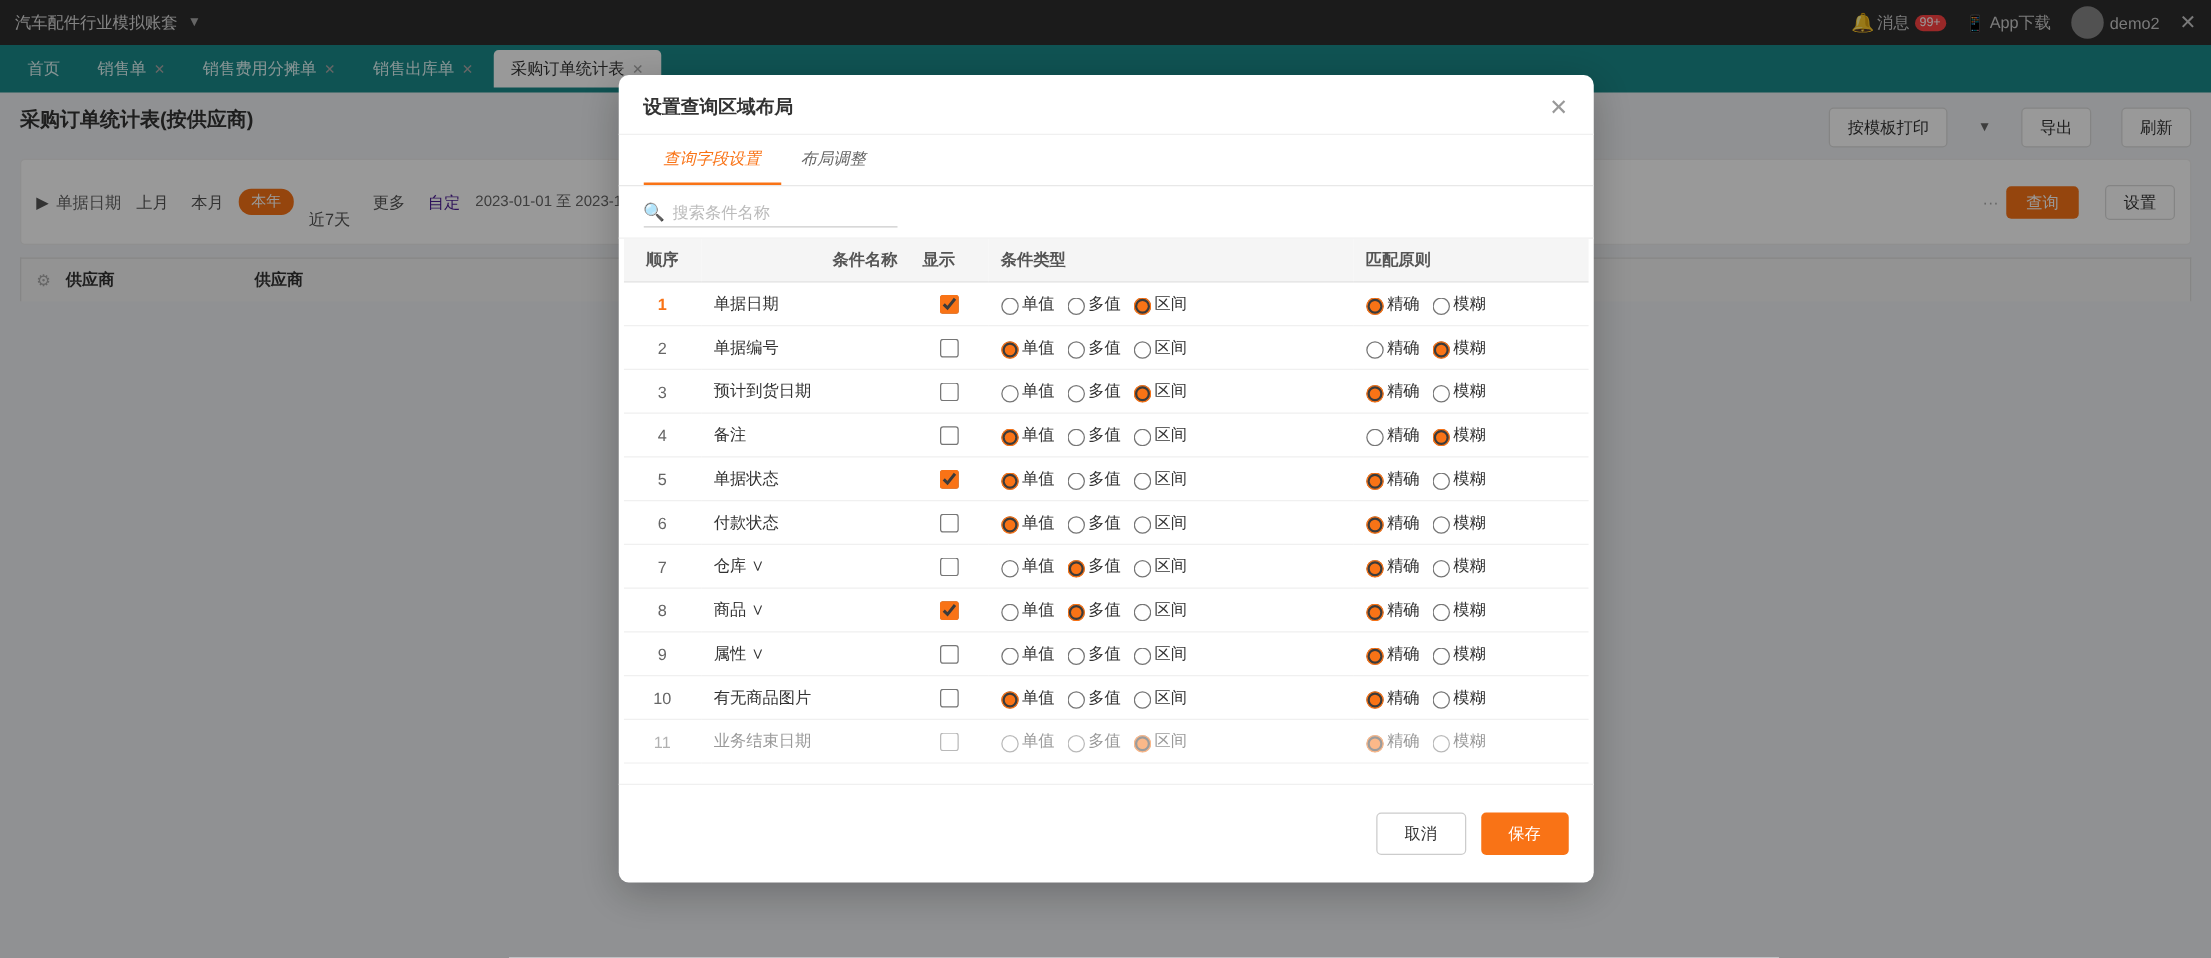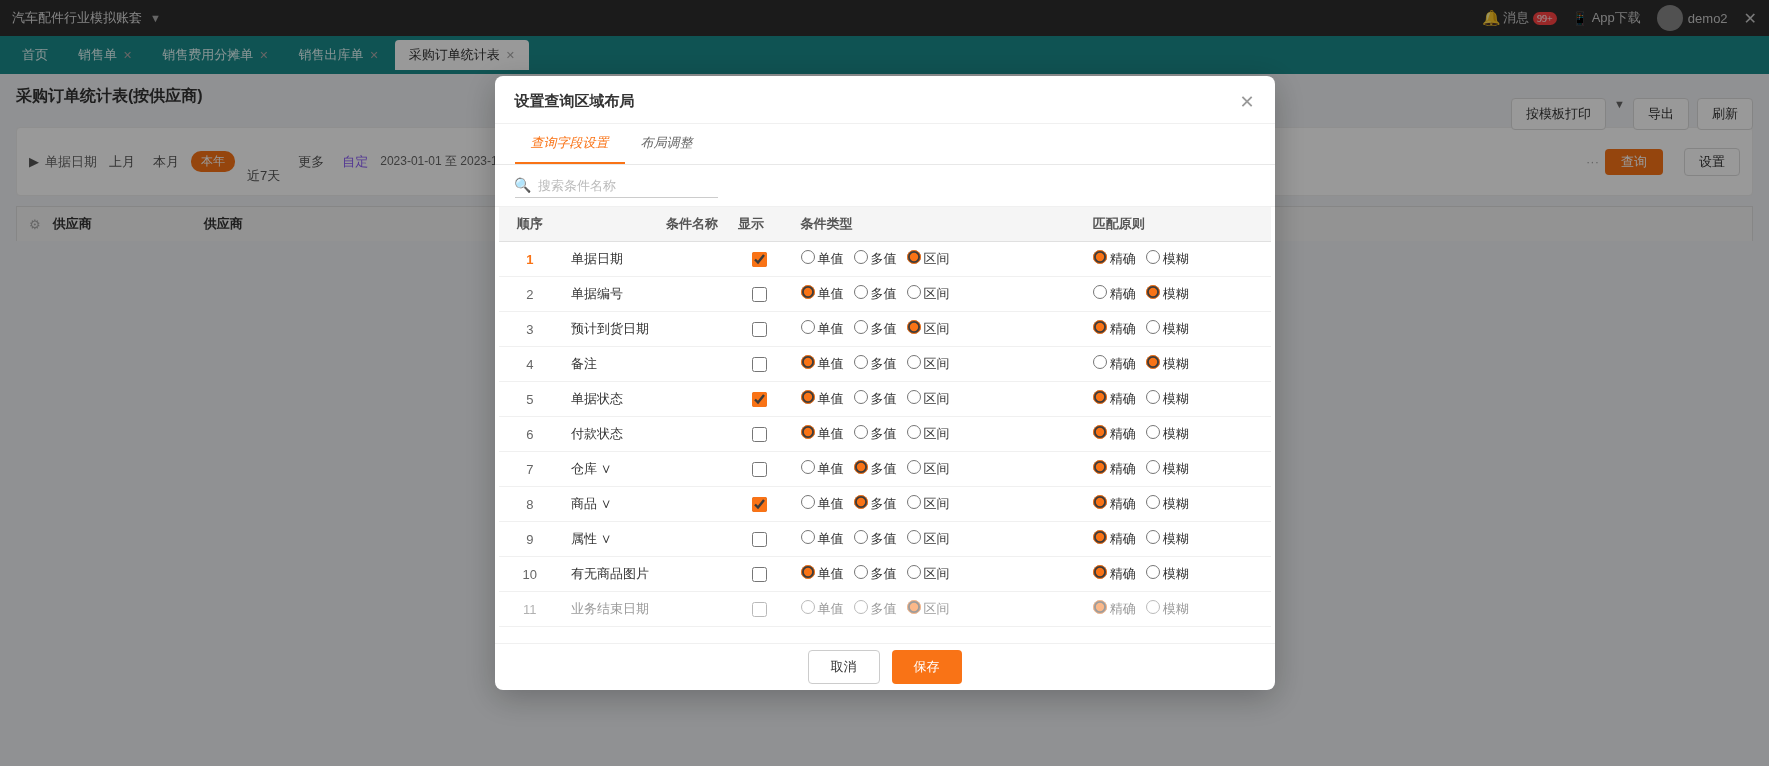--- a/index.html
+++ b/index.html
@@ -17,21 +17,20 @@
     }
     .top-bar-left { font-size: 13px; color: #ddd; display: flex; align-items: center; gap: 8px; }
     .top-bar-right { display: flex; align-items: center; gap: 16px; font-size: 13px; color: #ccc; }
     .badge-99 {
       background: #ff4444;
       color: #fff;
       border-radius: 8px;
       font-size: 10px;
       padding: 1px 4px;
       margin-left: 2px;
-      font-family: Liberation Serif, serif;
     }
     .top-bar-right .avatar {
       width: 26px; height: 26px; border-radius: 50%;
       background: #888; display: inline-block; vertical-align: middle;
     }
 
     
     .tab-bar {
       background: #1a8a8a;
       height: 38px;
@@ -248,37 +247,37 @@
     }
 
     
     .radio-group {
       display: flex;
       align-items: center;
       gap: 10px;
     }
     .radio-item {
       display: flex;
-      align-items: flex-start;
+      align-items: flex-end;
       gap: 3px;
       font-size: 13px;
       color: #333;
       cursor: pointer;
     }
     input[type=radio] {
       accent-color: #f97316;
       width: 14px; height: 14px;
       cursor: pointer;
     }
 
     
     .dialog-footer {
-      padding: 6px 20px;
-      display: flex;
-      justify-content: center;
+      padding: 22px 20px;
+      display: flex;
+      justify-content: flex-end;
       gap: 12px;
       border-top: 1px solid #f0f0f0;
       margin-top: 16px;
     }
     .btn-cancel {
       background: #fff;
       color: #333;
       border: 1px solid #ccc;
       border-radius: 4px;
       padding: 7px 22px;
@@ -291,25 +290,25 @@
       border: none;
       border-radius: 4px;
       padding: 7px 22px;
       cursor: pointer;
       font-size: 13px;
     }
 
     
     .page-toolbar {
       position: absolute;
-      top: 24px;
+      top: 12px;
       right: 16px;
       display: flex;
-      align-items: flex-start;
-      gap: 8px;
+      align-items: center;
+      gap: 24px;
     }
 
     
     .dialog-table::-webkit-scrollbar { width: 6px; }
     .dialog-table::-webkit-scrollbar-thumb { background: #ccc; border-radius: 3px; }
   </style>
 </head>
 <body>
 
 <div class="top-bar">
@@ -370,21 +369,21 @@
   </div>
 
   <div class="filter-bar">
     <span style="color:#555;font-size:13px;">▶</span>
     <span class="filter-label">单据日期</span>
     <span style="cursor:pointer;color:#555;padding:2px 6px;">上月</span>
     <span style="cursor:pointer;color:#555;padding:2px 6px;">本月</span>
     <span class="filter-tag">本年</span>
     <span style="cursor:pointer;color:#555;padding:2px 6px;margin-top:29px;">近7天</span>
     <span style="cursor:pointer;color:#555;padding:2px 6px;">更多</span>
-    <span style="cursor:pointer;color:#8b5cf6;padding:2px 6px;">自定</span>
+    <span style="cursor:pointer;color:#4c1d95;padding:2px 6px;">自定</span>
     <span class="date-range">2023-01-01 至 2023-12-31</span>
     <span style="margin-left:auto;color:#aaa;cursor:pointer;">···</span>
     <button class="btn-orange" style="padding:4px 16px;">查询</button>
     <button class="btn-white" style="padding:4px 14px;margin-left:15px;">设置</button>
   </div>
 
   <div class="table-header-bar">
     <span style="color:#aaa;cursor:pointer;">⚙</span>
     <span class="col-header">供应商</span>
     <span class="col-header" style="margin-left:100px;">供应商</span>

